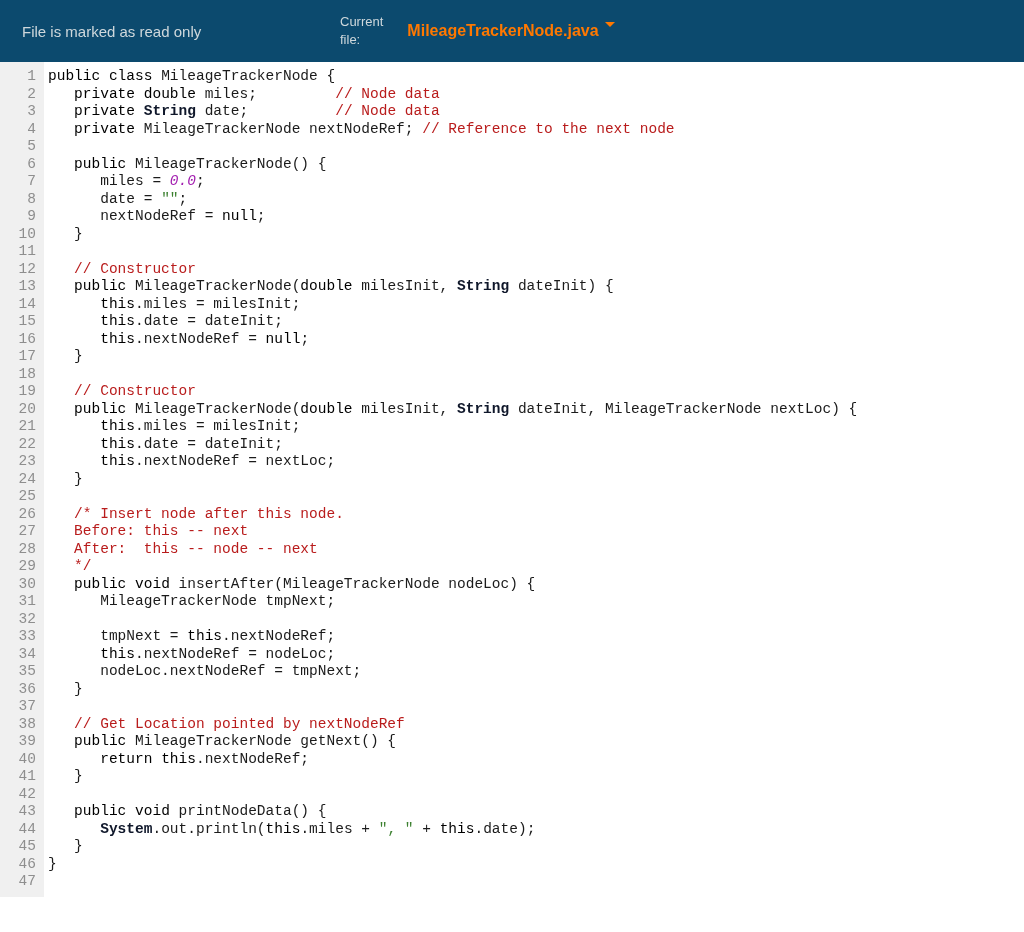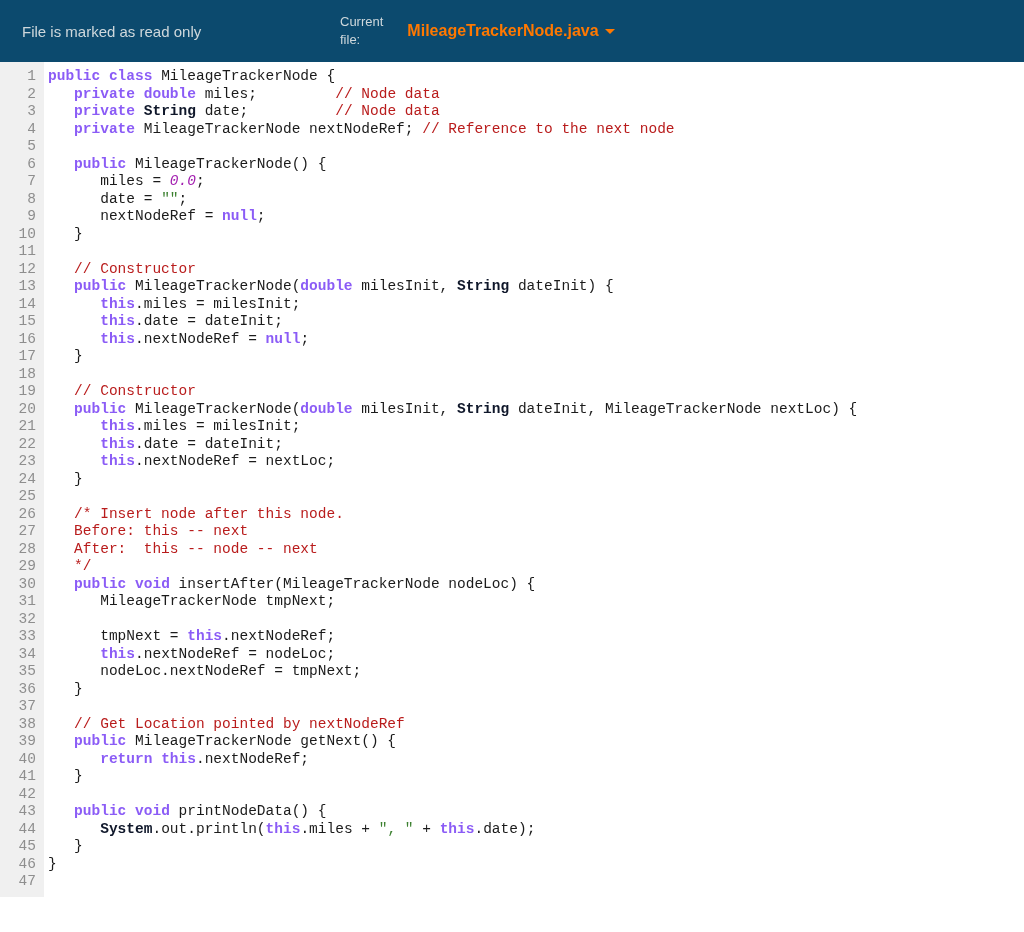--- a/index.html
+++ b/index.html
@@ -24,21 +24,20 @@
     color: #cfd8dc;
   }
   .current-file-label {
     color: #cfd8dc;
     font-size: 13px;
     line-height: 1.4;
     padding-right: 24px;
   }
   .file-dropdown {
     display: flex;
-    align-items: center;
     color: #ff7800;
     font-weight: 700;
     font-size: 16px;
     cursor: pointer;
   }
   .file-dropdown .caret {
     margin-left: 6px;
     width: 0;
     height: 0;
     border-left: 5px solid transparent;
@@ -60,21 +59,21 @@
     user-select: none;
     width: 44px;
   }
   .gutter div { padding-right: 2px; }
   .code {
     padding: 6px 0 6px 4px;
     white-space: pre;
     color: #1b1b1b;
   }
   .code div { }
-  .kw  { color: #8b5cf6; font-weight: 700; }
+  .kw  { color: #000000; font-weight: 400; }
   .type{ color: #0f172a; font-weight: 600; }
   .num { color: #a21caf; font-style: italic; }
   .str { color: #3c8030; }
   .cmt { color: #b91c1c; }
 </style>
 </head>
 <body>
 
 <div class="header">
   <div class="readonly-msg">File is marked as read only</div>

